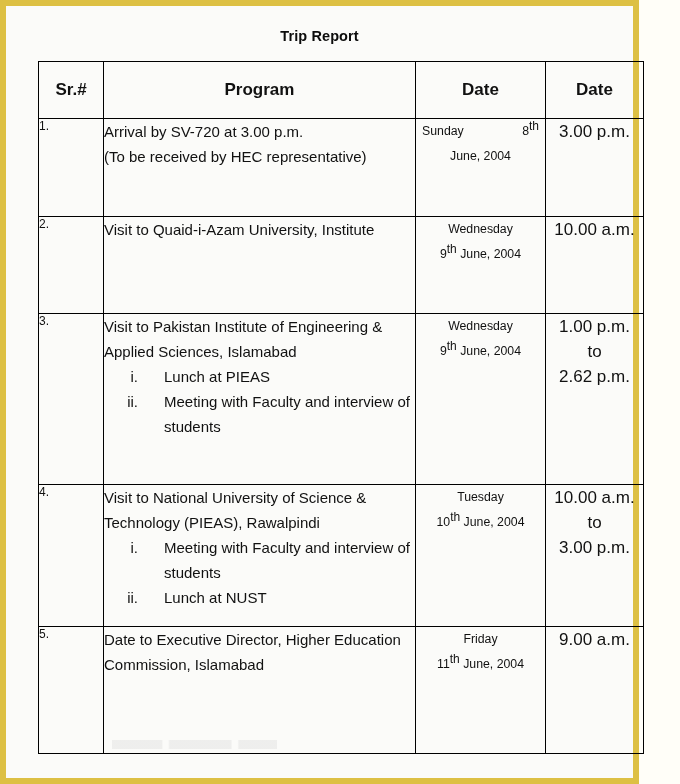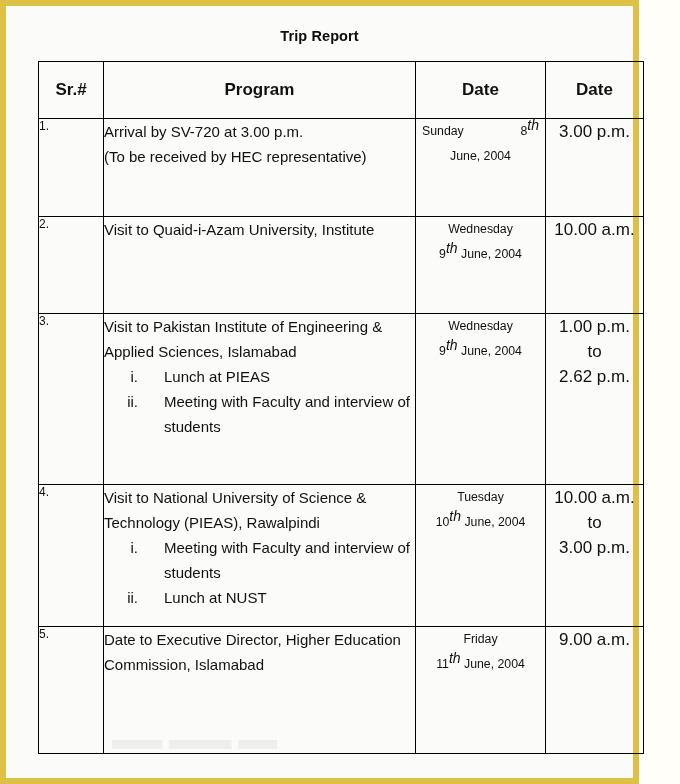--- a/index.html
+++ b/index.html
@@ -108,24 +108,23 @@
     font-size: 12.3px;
     line-height: 25px;
     text-align: center;
   }
   .date-row1-split {
     display: flex;
     justify-content: space-between;
     padding: 0 6px;
   }
   sup {
-    font-size: 14px;
+    font-size: 12px;
     vertical-align: super;
     line-height: 0;
-    font-style: italic;
   }
 
   
   .time-cell {
     padding: 22px 4px 10px 4px;
     font-size: 17px;
     line-height: 25px;
     text-align: center;
   }
 

